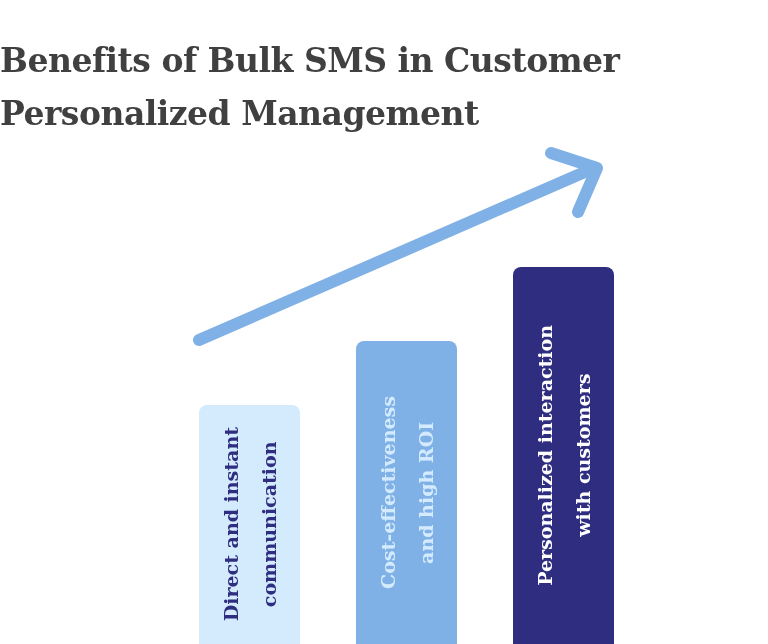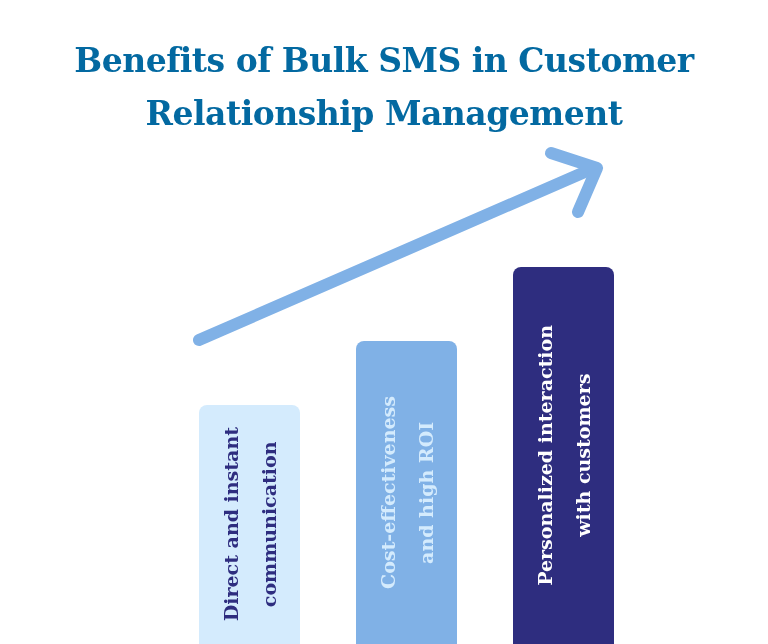--- a/index.html
+++ b/index.html
@@ -1,27 +1,27 @@
 <!DOCTYPE html>
 <html><head>
 <meta charset="utf-8">
 <style>
   html, body { margin:0; padding:0; }
   body { width:768px; height:644px; background:#ffffff; position:relative; overflow:hidden; font-family:"DejaVu Serif", serif; }
-  .title { position:absolute; left:0; top:34px; width:768px; text-align:center; color:#0369a1; font-weight:bold; font-size:33px; line-height:53px; letter-spacing:-0.5px; }
+  .title { position:absolute; left:0; top:34px; width:768px; text-align:left; color:#404040; font-weight:bold; font-size:33px; line-height:53px; letter-spacing:-0.5px; }
   .bar { position:absolute; border-radius:8px 8px 0 0; display:flex; align-items:center; justify-content:center; }
   .bar-label { writing-mode:vertical-rl; transform:rotate(180deg); text-align:center; font-weight:bold; font-size:19px; line-height:38px; white-space:pre-line; }
   svg.arrow { position:absolute; left:0; top:0; }
 </style>
 </head>
 <body>
 
 <div class="title">
   <div>Benefits of Bulk SMS in Customer</div>
-  <div>Relationship Management</div>
+  <div>Personalized Management</div>
 </div>
 
 <svg class="arrow" width="768" height="644">
   <line x1="199" y1="340" x2="594" y2="168" stroke="#80b1e6" stroke-width="12" stroke-linecap="round"></line>
   <polyline points="551,153 597,168 578,212" fill="none" stroke="#80b1e6" stroke-width="12" stroke-linecap="round" stroke-linejoin="round"></polyline>
 </svg>
 
 <div class="bar" style="left:199px; top:405px; width:101px; height:239px; background:#d4ebfd;">
   <div class="bar-label" style="color:#2e2d7f;">Direct and instant
 communication</div>

